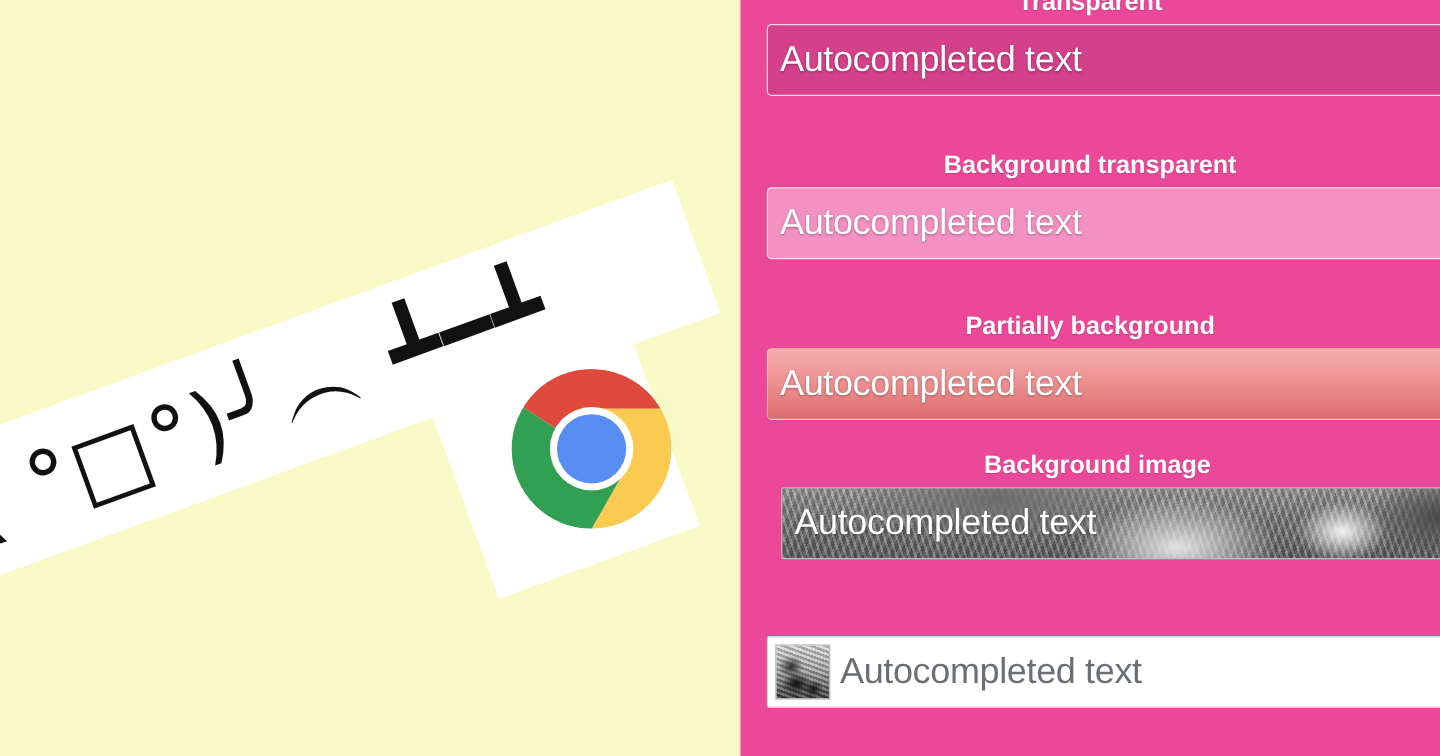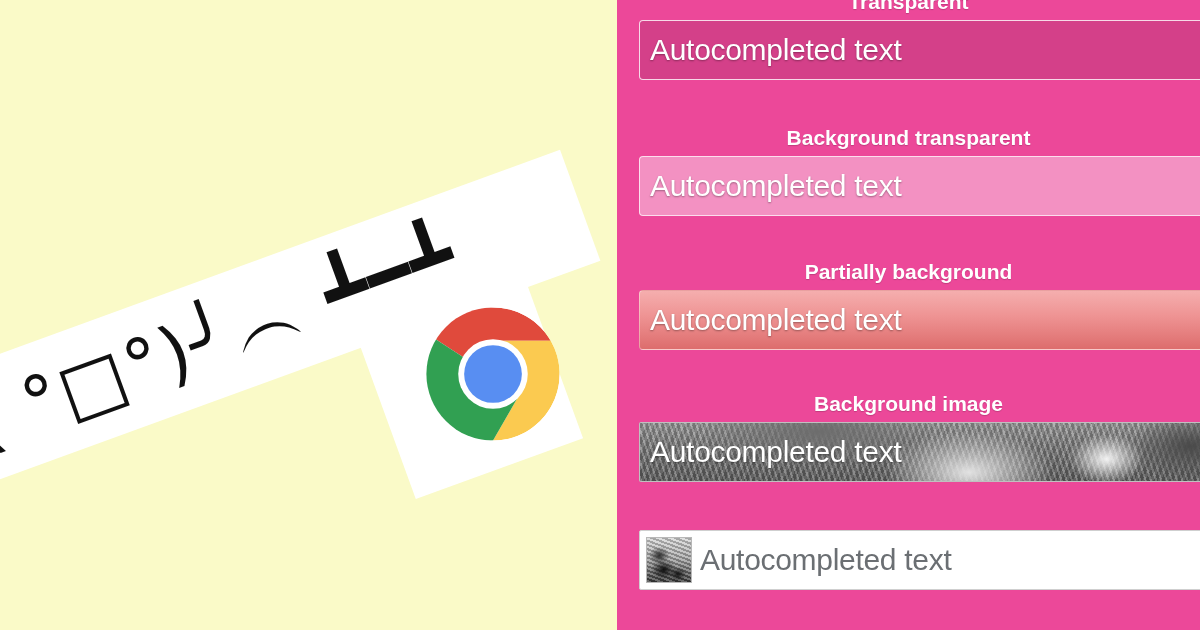--- a/index.html
+++ b/index.html
@@ -193,21 +193,21 @@
       </div>
     </div>
 
     <div class="field-group" style="top:260px;">
       <div class="field-label">Partially background</div>
       <div class="field-box box-gradient">
         <span class="field-text">Autocompleted text</span>
       </div>
     </div>
 
-    <div class="field-group" style="top:392px;">
+    <div class="field-group" style="top:376px;padding-left:12px;">
       <div class="field-label">Background image</div>
       <div class="field-box box-bgimage">
         <span class="photo"></span>
         <span class="field-text">Autocompleted text</span>
       </div>
     </div>
 
     <div class="field-group" style="top:524px;">
       <div class="field-box box-icon">
         <span class="thumb"></span>

